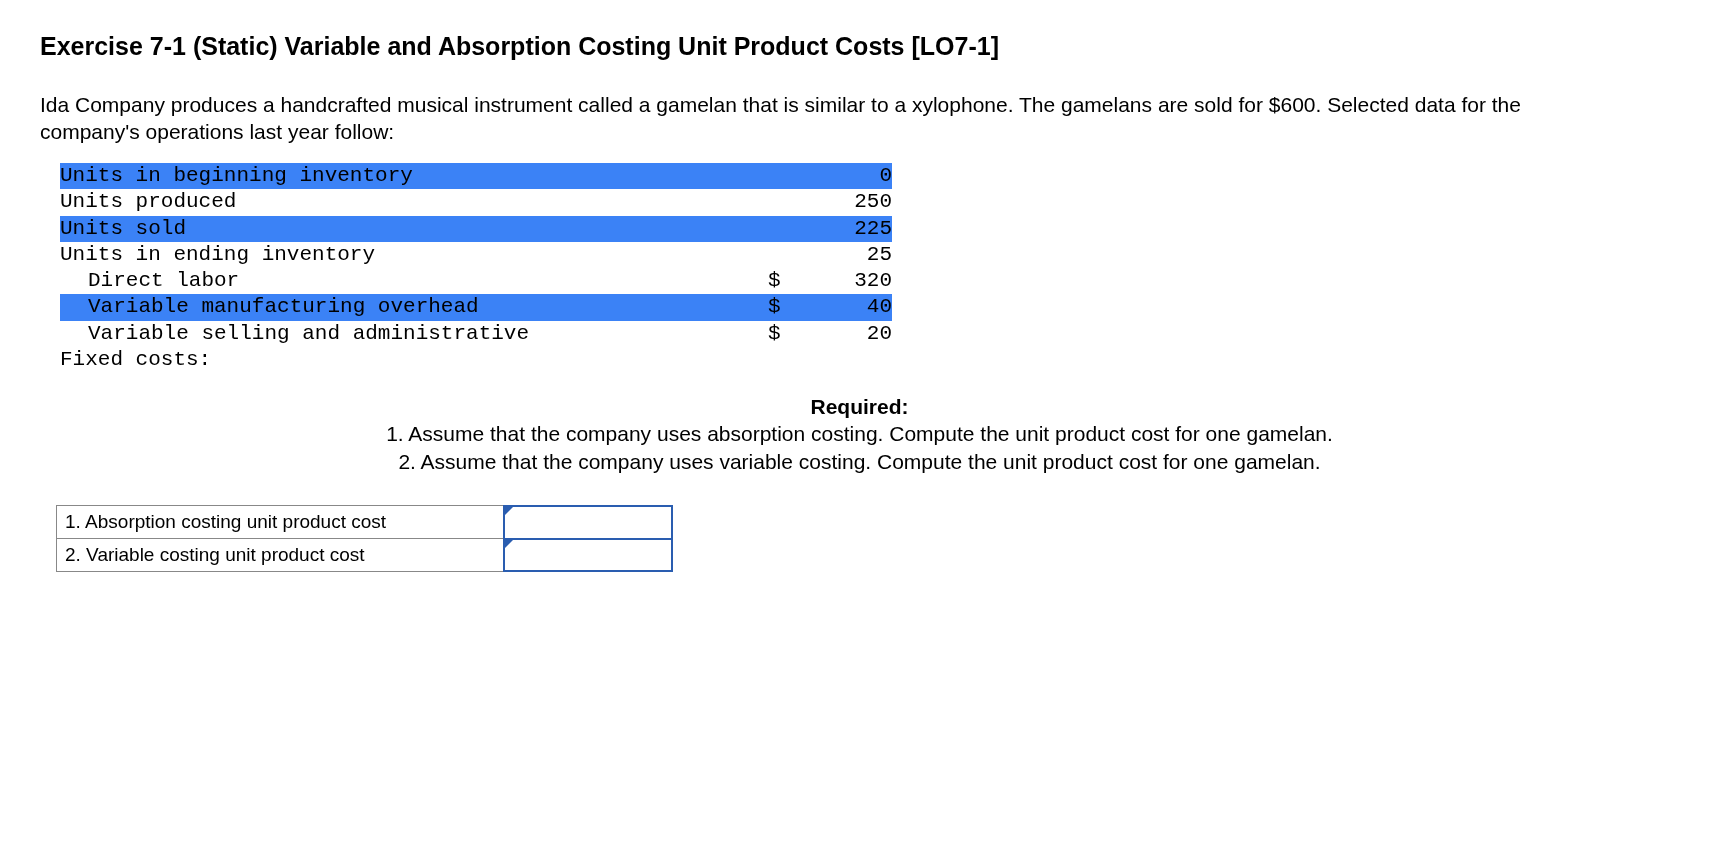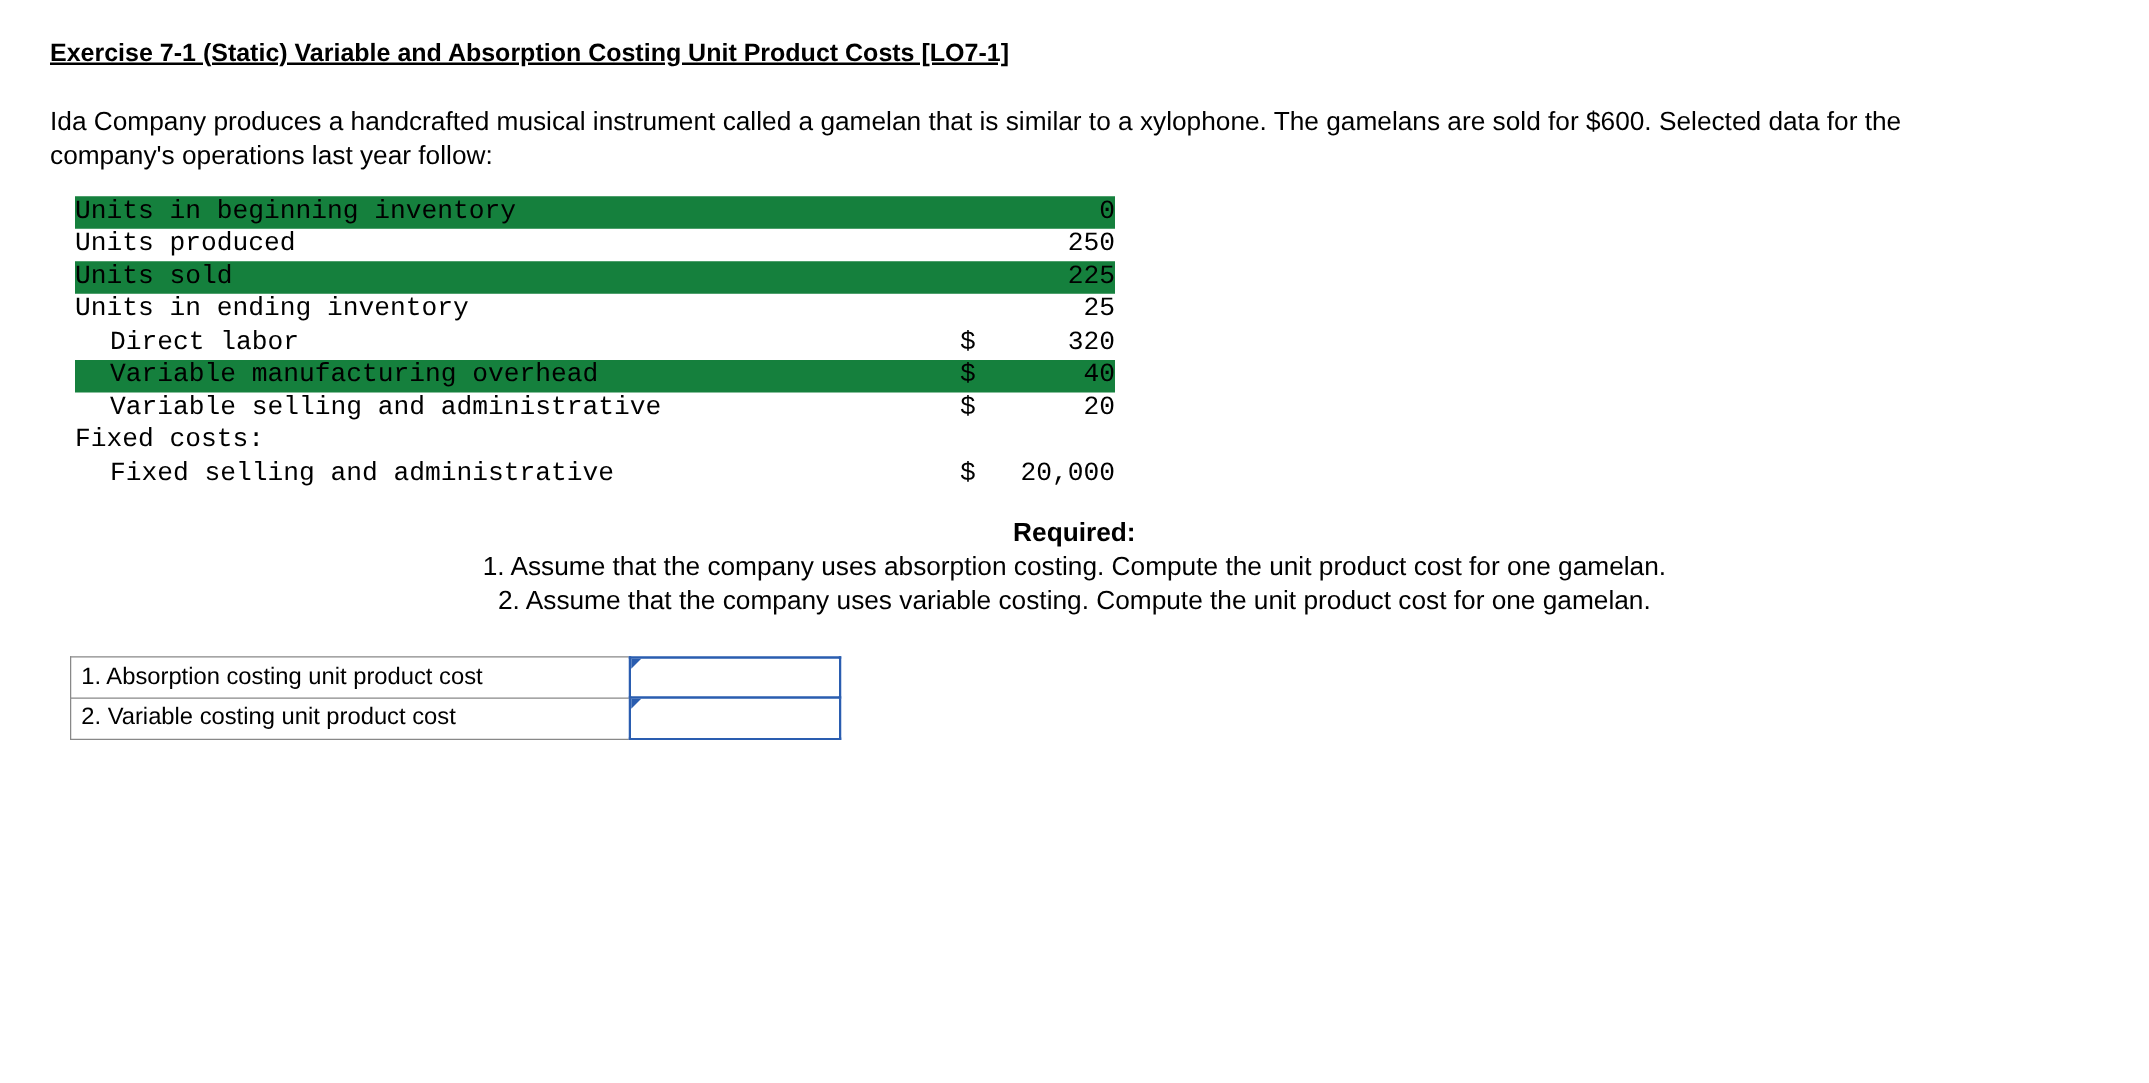--- a/index.html
+++ b/index.html
@@ -6,23 +6,22 @@
     font-family: Arial, Helvetica, sans-serif;
     font-size: 21px;
     color: #000;
     background: #fff;
     margin: 0;
     padding: 30px 40px;
     line-height: 1.3;
   }
   .title {
     font-weight: bold;
-    font-size: 20px;
+    font-size: 25px;
     margin-bottom: 28px;
-    text-decoration: underline;
   }
   .intro {
     margin-bottom: 18px;
     max-width: 1500px;
   }
   .data-table {
     font-family: "Courier New", Courier, monospace;
     font-size: 21px;
     border-collapse: collapse;
     margin-left: 20px;
@@ -31,21 +30,21 @@
   .data-table td {
     padding: 0;
     vertical-align: top;
     line-height: 1.25;
   }
   .data-table .label-col { width: 680px; }
   .data-table .cur-col { width: 24px; text-align: left; }
   .data-table .val-col { width: 100px; text-align: right; white-space: pre; }
   .data-table .indent1 { padding-left: 28px; }
   .data-table .indent0 { padding-left: 0; }
-  .data-table tr.zebra { background: #15803d; }
+  .data-table tr.zebra { background: #3b82f6; }
   .req-block { margin-bottom: 30px; text-align: center; }
   .req-heading { font-weight: bold; }
   .answer-table {
     border-collapse: collapse;
     font-size: 19px;
     margin-left: 16px;
   }
   .answer-table td {
     border: 1px solid #888;
     padding: 3px 8px;
@@ -119,25 +118,20 @@
   <tr>
     <td class="label-col indent1">Variable selling and administrative</td>
     <td class="cur-col">$</td>
     <td class="val-col">20</td>
   </tr>
   <tr>
     <td class="label-col indent0">Fixed costs:</td>
     <td class="cur-col"></td>
     <td class="val-col"></td>
   </tr>
-  <tr>
-    <td class="label-col indent1">Fixed selling and administrative</td>
-    <td class="cur-col">$</td>
-    <td class="val-col">20,000</td>
-  </tr>
 </tbody>
   </table>
 
 <div class="req-block">
   <div class="req-heading">Required:</div>
   <div>1. Assume that the company uses absorption costing. Compute the unit product cost for one gamelan.</div>
   <div>2. Assume that the company uses variable costing. Compute the unit product cost for one gamelan.</div>
 </div>
 
 <table class="answer-table">

